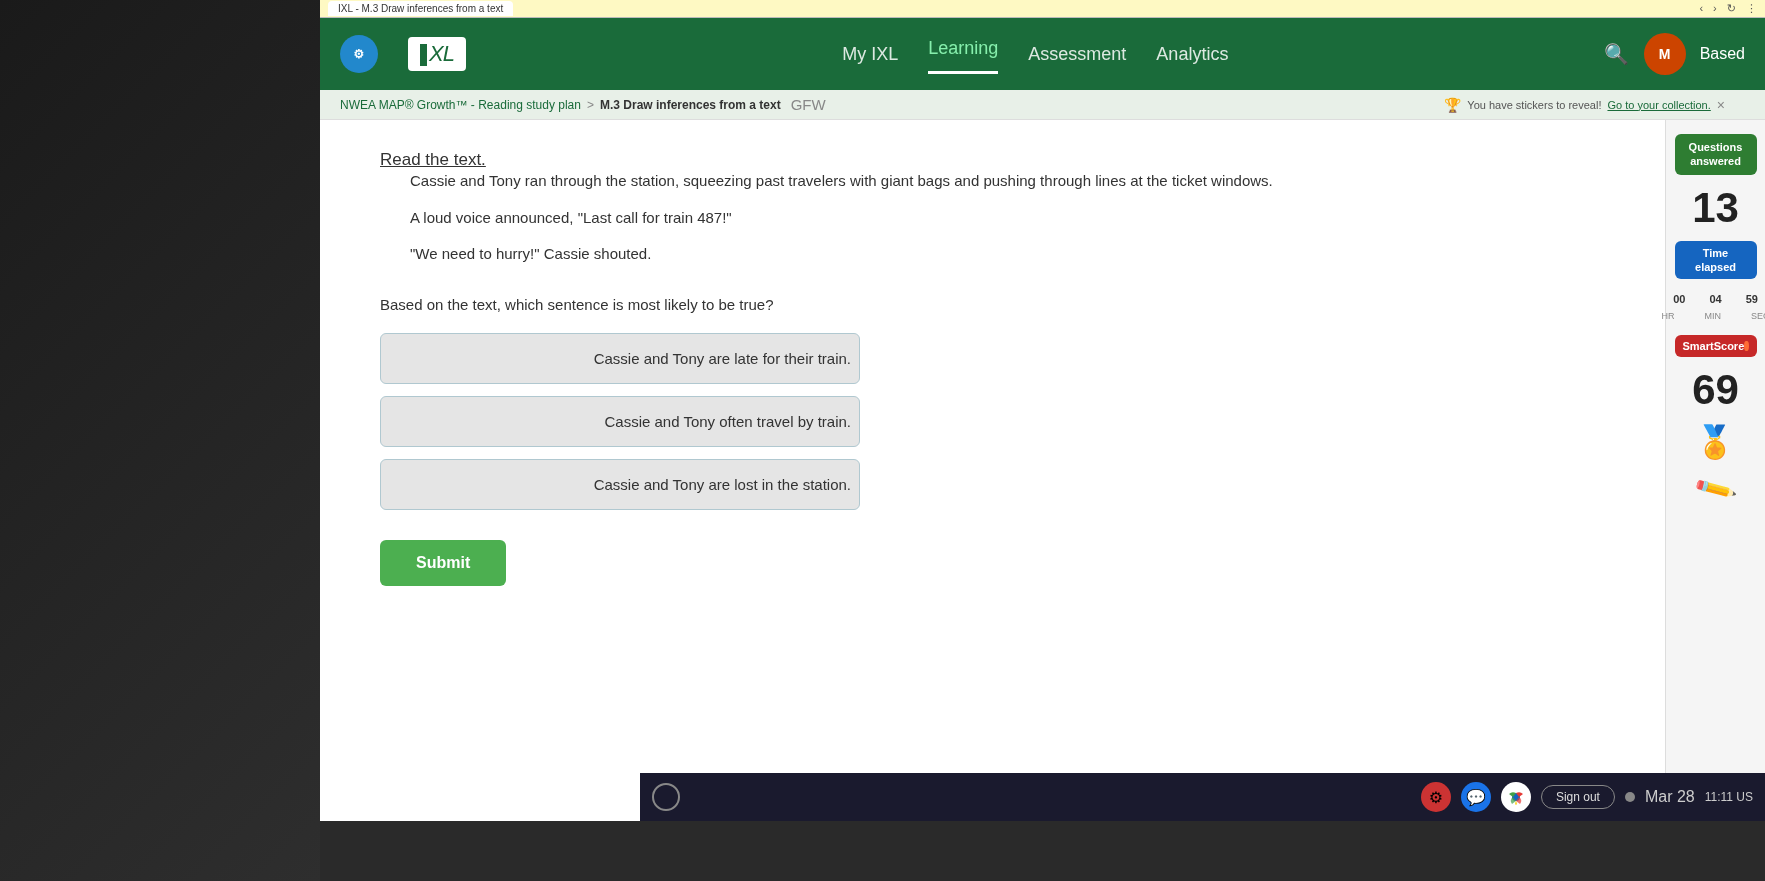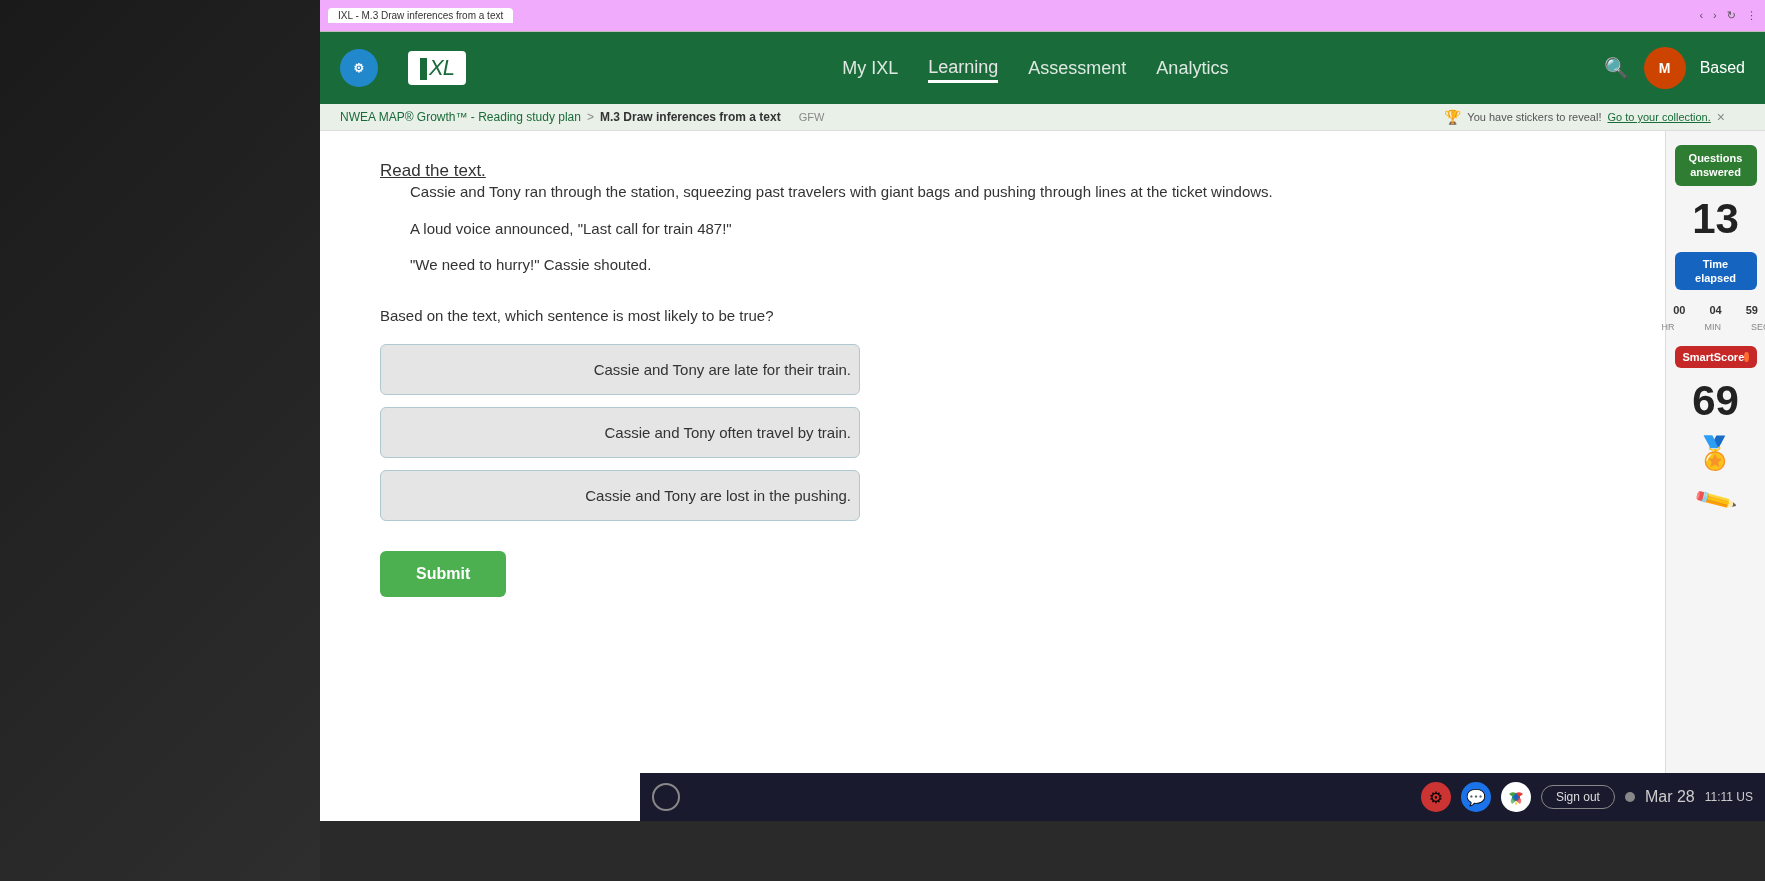--- a/index.html
+++ b/index.html
@@ -19,22 +19,22 @@
       left: 320px;
       right: 0;
       bottom: 60px;
       background: #f0f0f0;
       display: flex;
       flex-direction: column;
     }
 
     
     .browser-bar {
-      height: 32px;
-      background: #f0abfc;
+      height: 18px;
+      background: #fef9c3;
       display: flex;
       align-items: center;
       padding: 0 8px;
       gap: 6px;
       font-size: 11px;
       color: #333;
       border-bottom: 1px solid #bbb;
     }
     .browser-bar-tabs {
       display: flex;
@@ -112,23 +112,23 @@
       align-items: center;
     }
     .nav-item {
       color: rgba(255,255,255,0.85);
       font-size: 18px;
       cursor: pointer;
       padding: 4px 0;
       text-decoration: none;
     }
     .nav-item.active {
-      color: #e5e5e5;
+      color: #86efac;
       border-bottom: 3px solid #fff;
-      padding-bottom: 2px;
+      padding-bottom: 12px;
     }
     .header-right {
       display: flex;
       align-items: center;
       gap: 14px;
     }
     .search-icon {
       color: white;
       font-size: 20px;
       cursor: pointer;
@@ -169,22 +169,22 @@
     }
     .breadcrumb-sep {
       color: #888;
     }
     .breadcrumb-current {
       color: #333;
       font-weight: bold;
     }
     .breadcrumb-tag {
       color: #888;
-      font-size: 11px;
-      margin-left: 12px;
+      font-size: 15px;
+      margin-left: 4px;
     }
     .sticker-notice {
       position: absolute;
       right: 40px;
       top: 50%;
       transform: translateY(-50%);
       display: flex;
       align-items: center;
       gap: 6px;
       font-size: 11px;
@@ -523,21 +523,21 @@
           <div class="passage-text bold-text">Cassie and Tony ran through the station, squeezing past travelers with giant bags and pushing through lines at the ticket windows.</div>
           <div class="passage-text">A loud voice announced, "Last call for train 487!"</div>
           <div class="passage-text">"We need to hurry!" Cassie shouted.</div>
         </div>
 
         <div class="question-text">Based on the text, which sentence is most likely to be true?</div>
 
         <div class="answer-options">
           <div class="answer-option">Cassie and Tony are late for their train.</div>
           <div class="answer-option">Cassie and Tony often travel by train.</div>
-          <div class="answer-option">Cassie and Tony are lost in the pushing.</div>
+          <div class="answer-option">Cassie and Tony are lost in the station.</div>
         </div>
 
         <button class="submit-btn">Submit</button>
 
       </div>
 
       <div class="right-sidebar">
 
         <div class="questions-answered-btn">Questions answered</div>
 

